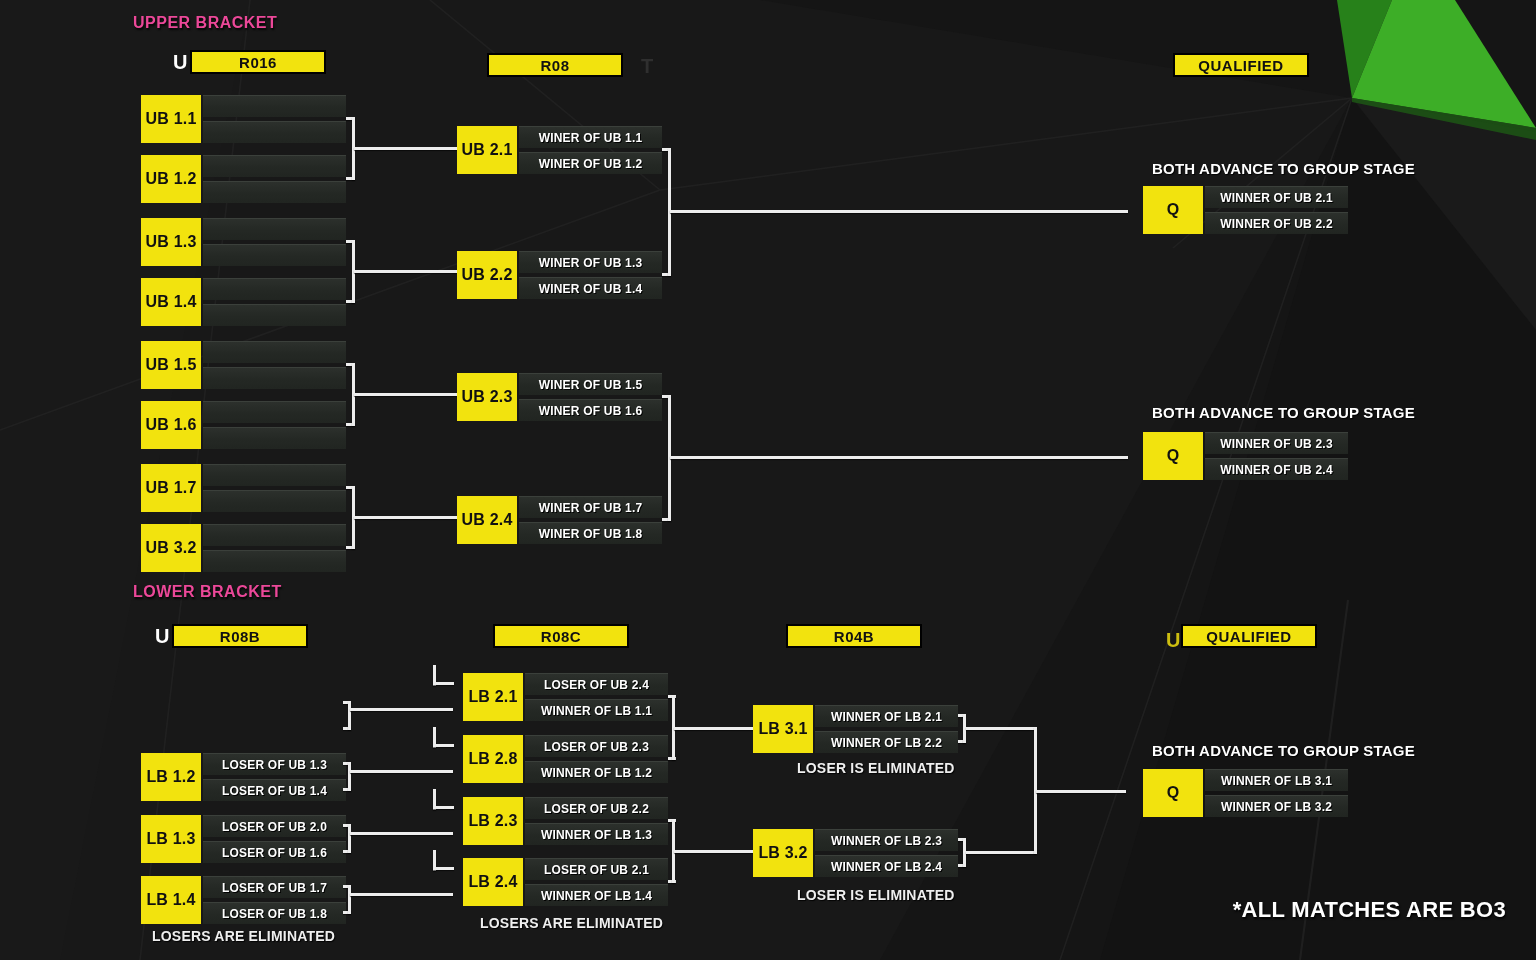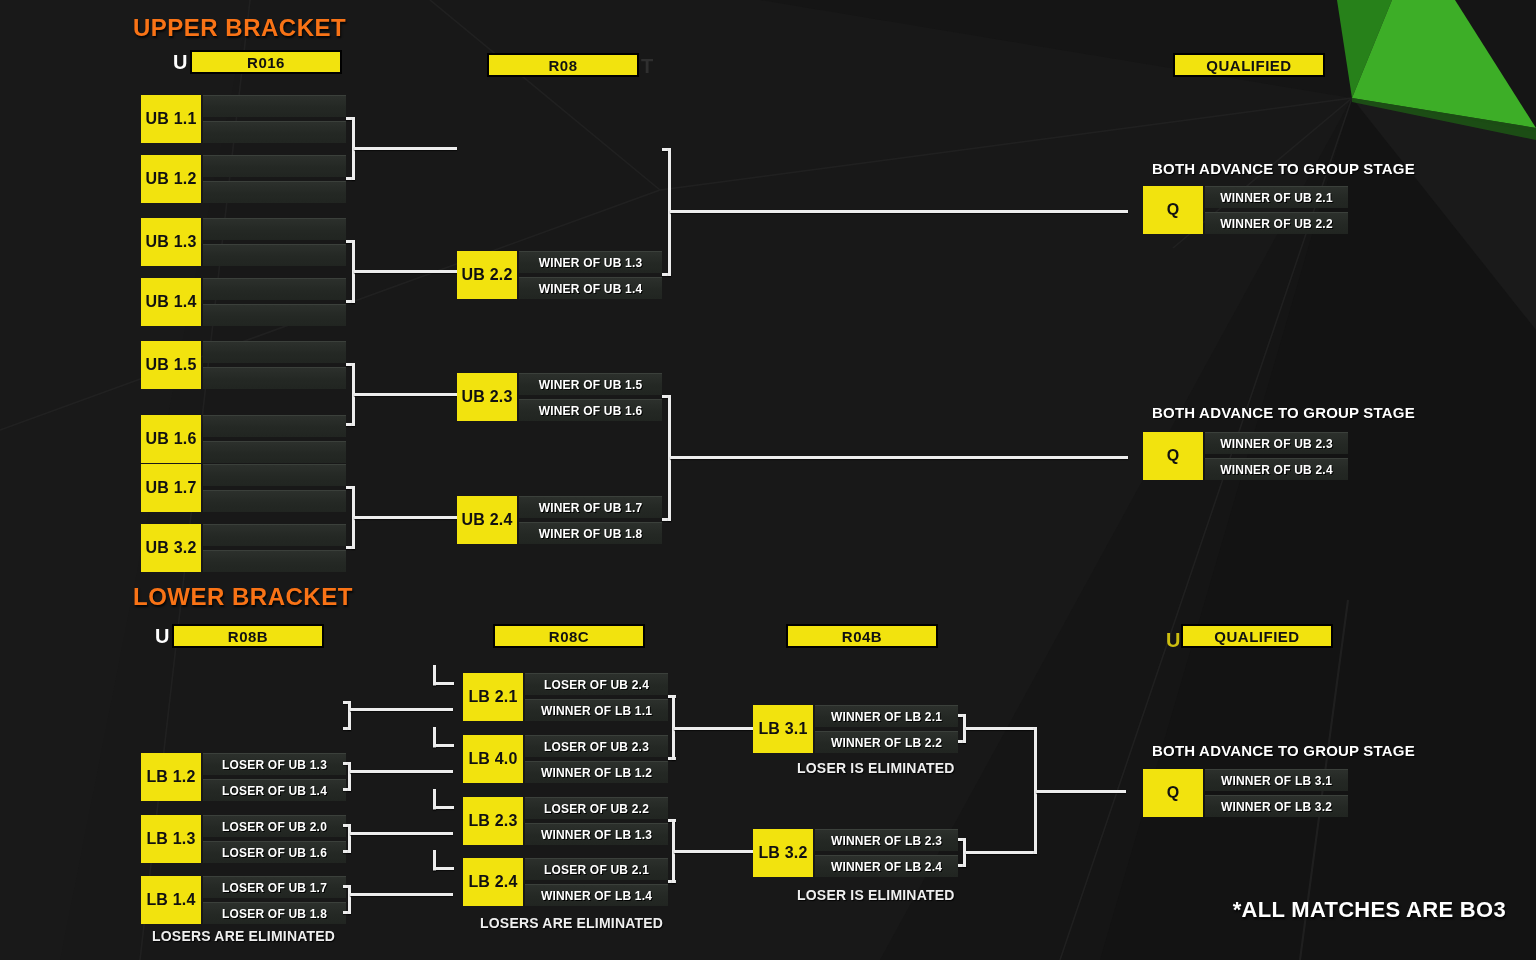--- a/index.html
+++ b/index.html
@@ -5,25 +5,25 @@
   html,body{margin:0;padding:0;background:#0d0d0d;}
   .stage{
     position:relative;width:1536px;height:960px;overflow:hidden;
     background:#151515;
     font-family:"Liberation Sans", sans-serif;
     -webkit-font-smoothing:antialiased;
   }
   .bgsvg{position:absolute;left:0;top:0;width:1536px;height:960px;}
   .abs{position:absolute;}
   .section-heading{
-    color:#f97316;font-weight:bold;font-size:24px;letter-spacing:.5px;
+    color:#ec4899;font-weight:bold;font-size:16px;letter-spacing:.5px;
     text-shadow:1px 2px 2px rgba(0,0,0,.8);white-space:nowrap;
   }
   .round-header{
-    width:152px;height:24px;background:#f2e30e;border:2px solid #000;
+    width:136px;height:24px;background:#f2e30e;border:2px solid #000;
     box-sizing:border-box;display:flex;align-items:center;justify-content:center;
     color:#111;font-weight:bold;font-size:15px;letter-spacing:.5px;z-index:3;
   }
   .peek{font-weight:bold;font-size:20px;z-index:1;white-space:nowrap;}
   .match{position:absolute;width:205px;height:48px;}
   .mlabel{
     position:absolute;left:0;top:0;width:60px;height:48px;background:#f2e30e;
     display:flex;align-items:center;justify-content:center;
     color:#111;font-weight:bold;font-size:16px;letter-spacing:.2px;z-index:2;
   }
@@ -108,36 +108,41 @@
   <div class="match" style="left:141px;top:278px;">
     <div class="mlabel">UB 1.4</div>
     <div class="slot s1"></div>
     <div class="slot s2"></div>
   </div>
   <div class="match" style="left:141px;top:341px;padding-left:36px;">
     <div class="mlabel">UB 1.5</div>
     <div class="slot s1"></div>
     <div class="slot s2"></div>
   </div>
-  <div class="match" style="left:141px;top:415px;">
+  <div class="match" style="left:141px;top:401px;">
     <div class="mlabel">UB 1.6</div>
     <div class="slot s1"></div>
     <div class="slot s2"></div>
   </div>
   <div class="match" style="left:141px;top:464px;">
     <div class="mlabel">UB 1.7</div>
     <div class="slot s1"></div>
     <div class="slot s2"></div>
   </div>
   <div class="match" style="left:141px;top:524px;">
     <div class="mlabel">UB 3.2</div>
     <div class="slot s1"></div>
     <div class="slot s2"></div>
   </div>
 
+  <div class="match" style="left:457px;top:126px;">
+    <div class="mlabel">UB 2.1</div>
+    <div class="slot s1 txt">WINER OF UB 1.1</div>
+    <div class="slot s2 txt">WINER OF UB 1.2</div>
+  </div>
   <div class="match" style="left:457px;top:251px;">
     <div class="mlabel">UB 2.2</div>
     <div class="slot s1 txt">WINER OF UB 1.3</div>
     <div class="slot s2 txt">WINER OF UB 1.4</div>
   </div>
   <div class="match" style="left:457px;top:373px;">
     <div class="mlabel">UB 2.3</div>
     <div class="slot s1 txt">WINER OF UB 1.5</div>
     <div class="slot s2 txt">WINER OF UB 1.6</div>
   </div>
@@ -216,21 +221,21 @@
     <div class="slot s2 txt">LOSER OF UB 1.8</div>
   </div>
   <div class="abs note" style="left:152px;top:928px;">LOSERS ARE ELIMINATED</div>
 
   <div class="match" style="left:463px;top:673px;">
     <div class="mlabel">LB 2.1</div>
     <div class="slot s1 txt">LOSER OF UB 2.4</div>
     <div class="slot s2 txt">WINNER OF LB 1.1</div>
   </div>
   <div class="match" style="left:463px;top:735px;">
-    <div class="mlabel">LB 4.0</div>
+    <div class="mlabel">LB 2.8</div>
     <div class="slot s1 txt">LOSER OF UB 2.3</div>
     <div class="slot s2 txt">WINNER OF LB 1.2</div>
   </div>
   <div class="match" style="left:463px;top:797px;">
     <div class="mlabel">LB 2.3</div>
     <div class="slot s1 txt">LOSER OF UB 2.2</div>
     <div class="slot s2 txt">WINNER OF LB 1.3</div>
   </div>
   <div class="match" style="left:463px;top:858px;">
     <div class="mlabel">LB 2.4</div>

